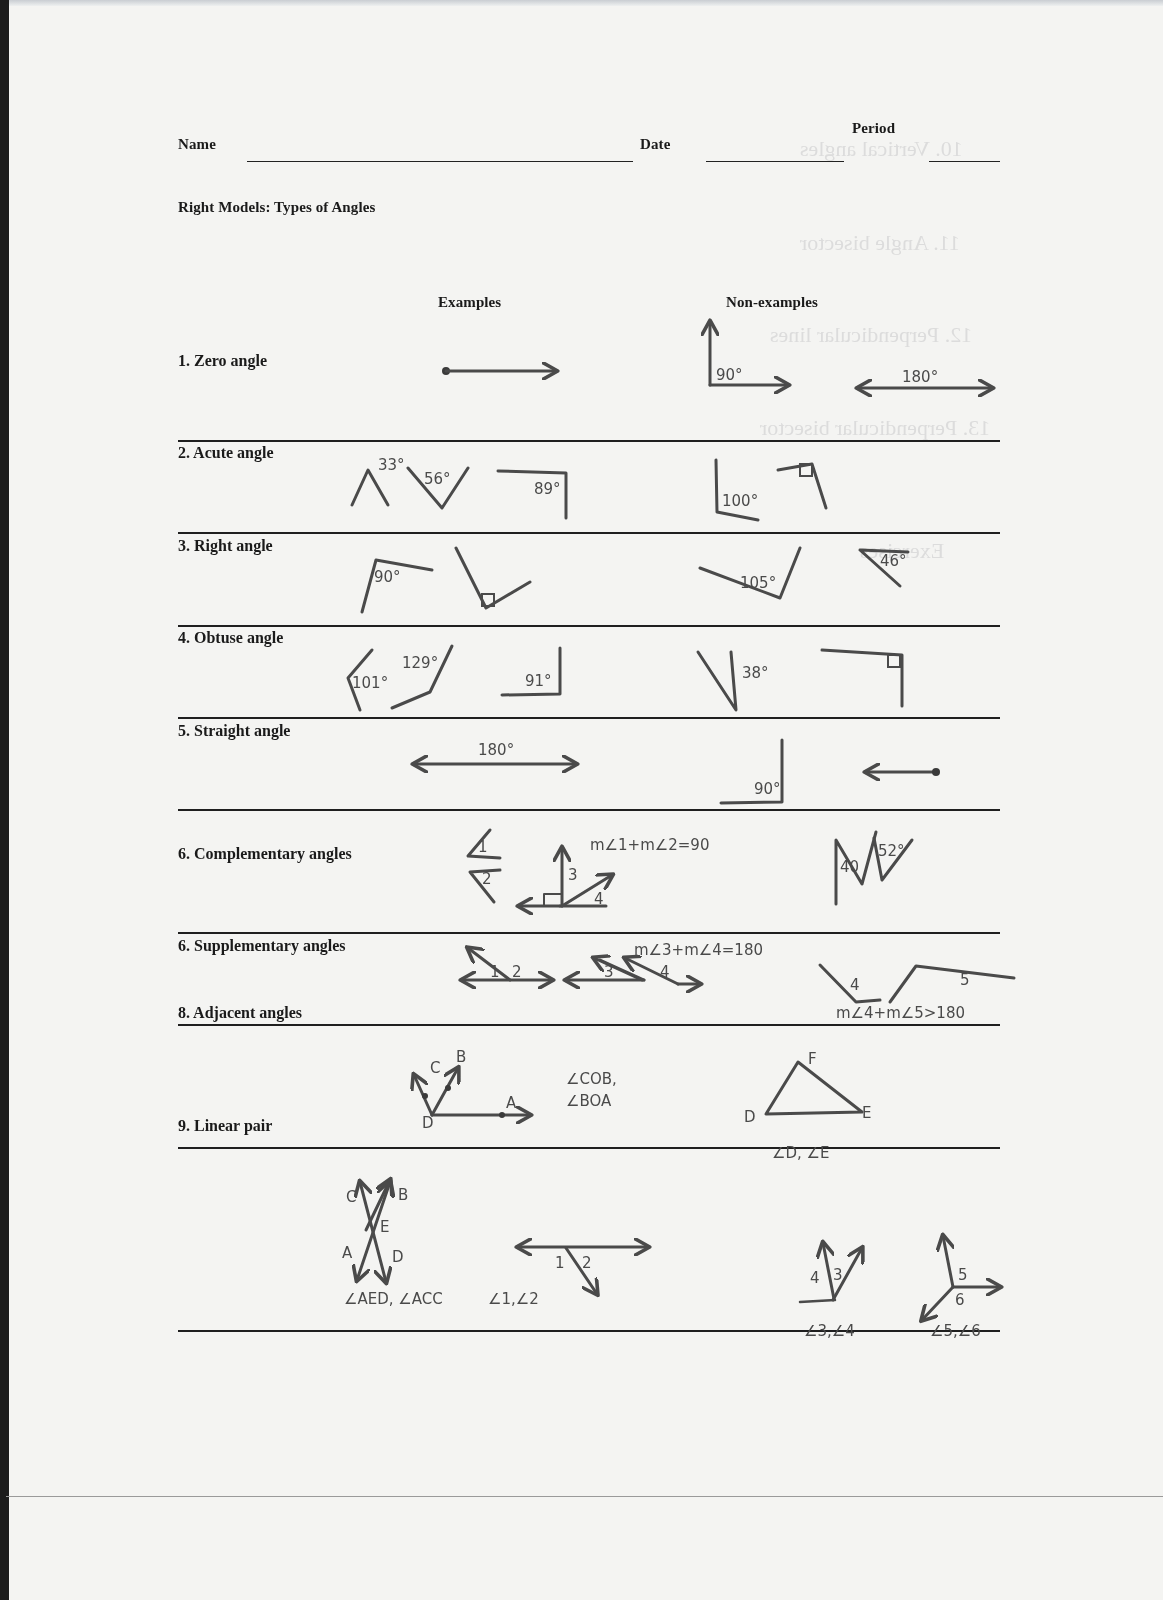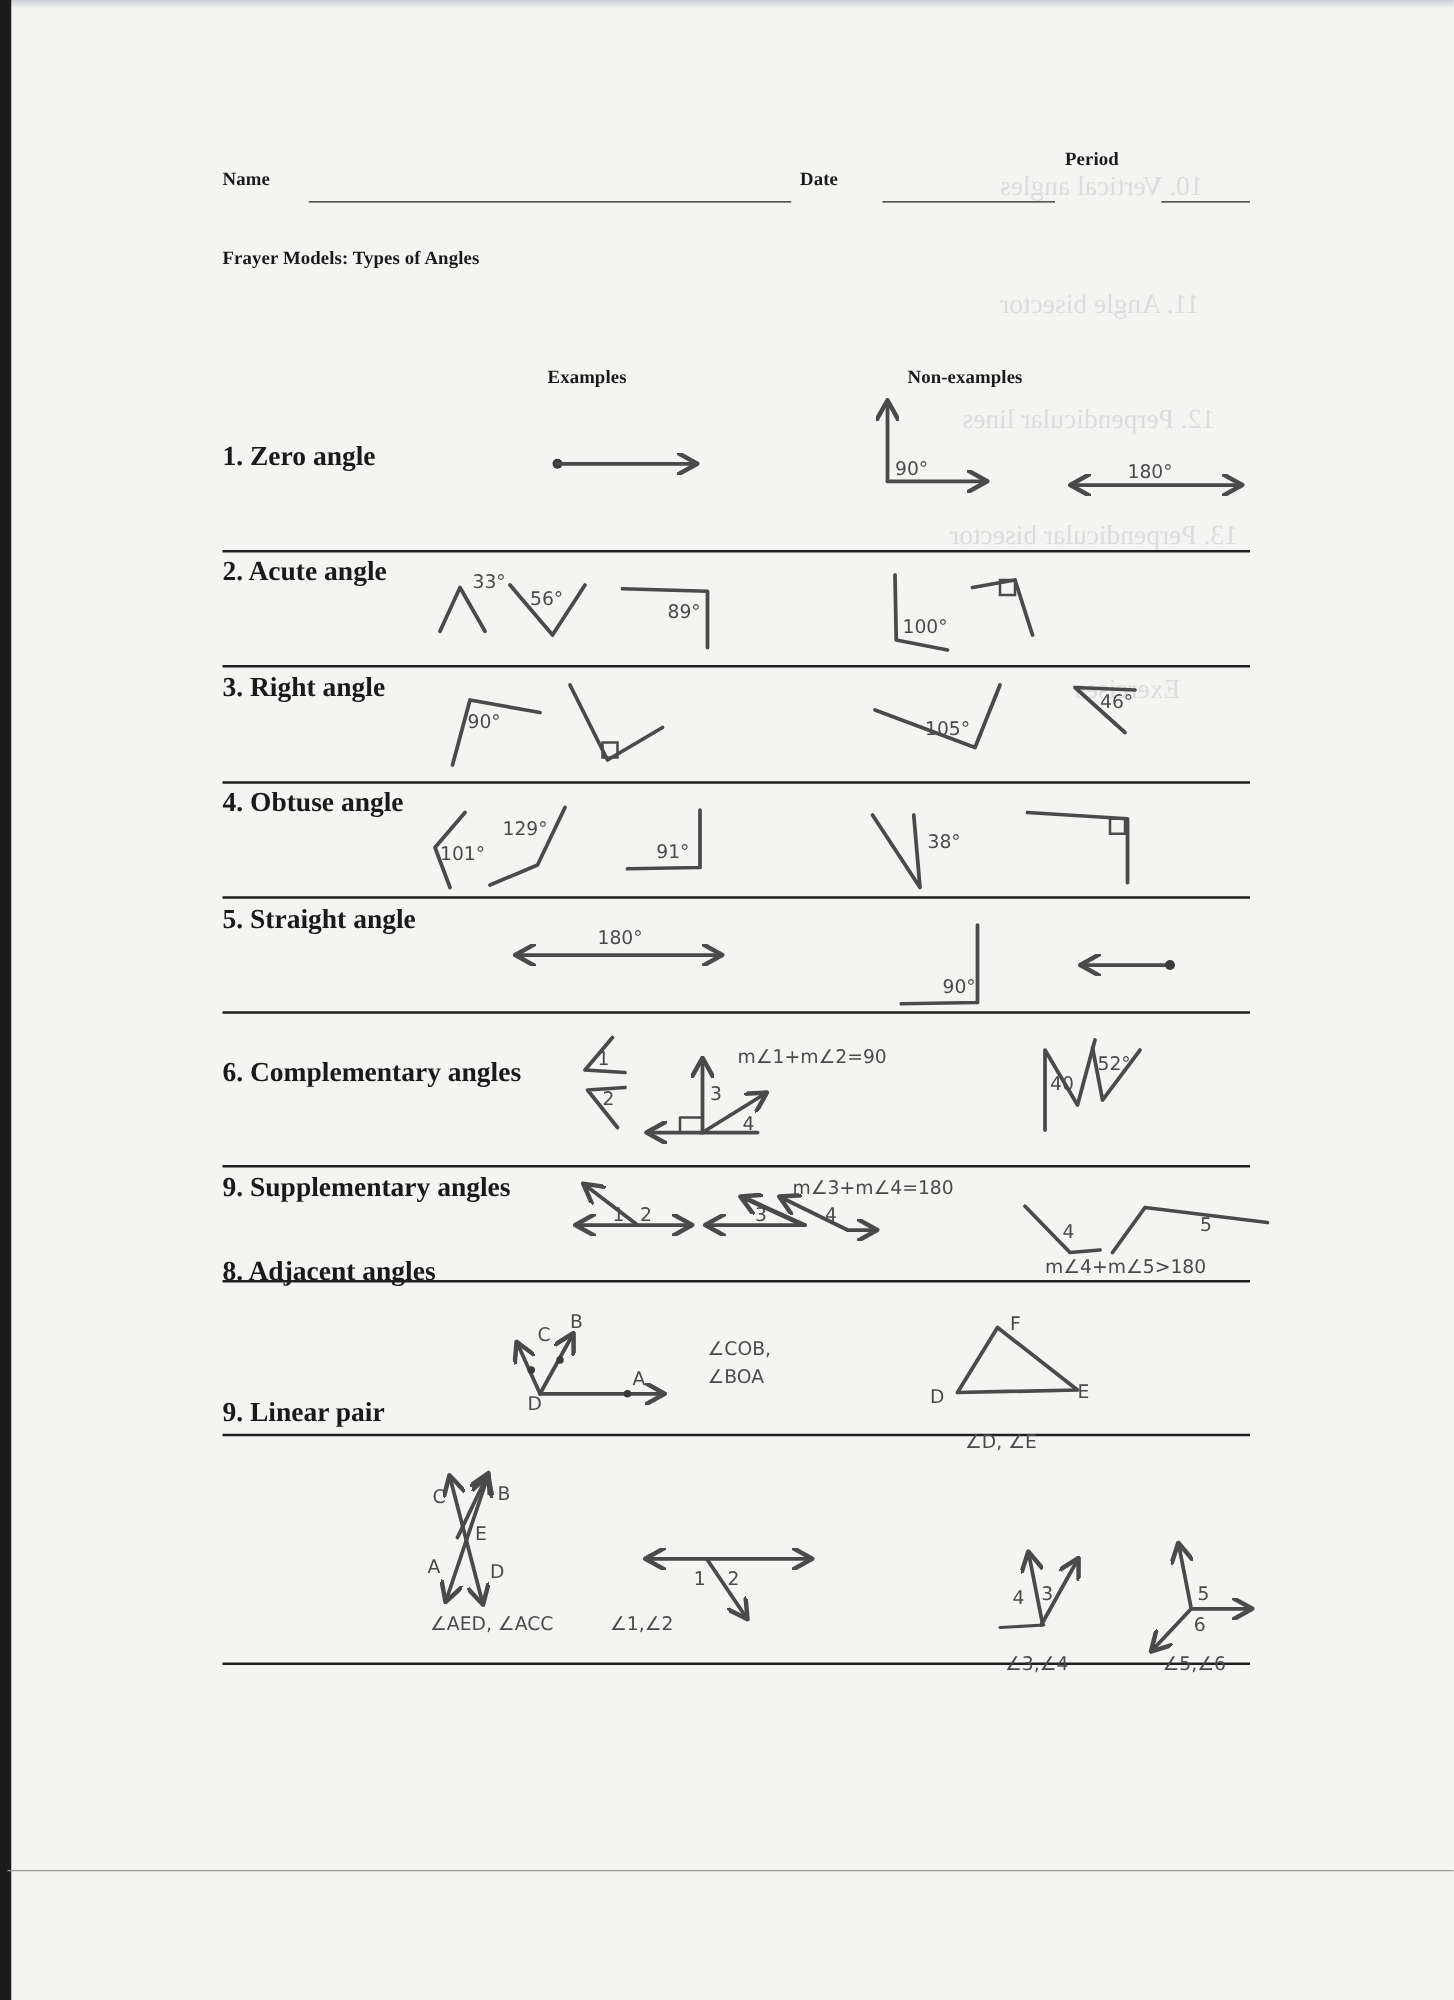--- a/index.html
+++ b/index.html
@@ -9,21 +9,21 @@
   .fold-line{position:absolute;left:6px;top:1496px;width:1157px;height:1px;background:#9a9a9a;}
   .page{position:absolute;left:0;top:0;width:1163px;height:1600px;}
   .txt{position:absolute;font-weight:bold;font-size:15px;white-space:nowrap;letter-spacing:0.1px;}
   .hdr-name{left:178px;top:136px;}
   .blank{position:absolute;height:1px;background:#222;}
   .title{left:178px;top:199px;}
   .instr{left:178px;top:262px;}
   .col{top:294px;}
   .col-ex{left:438px;}
   .col-non{left:726px;}
-  .row-label{position:absolute;left:178px;font-weight:bold;font-size:22px;white-space:nowrap;}
+  .row-label{position:absolute;left:178px;font-weight:bold;font-size:16px;white-space:nowrap;}
   .rule{position:absolute;left:178px;width:822px;height:2px;background:#1f1f1f;}
   svg.draw{position:absolute;left:0;top:0;width:1163px;height:1600px;pointer-events:none;}
   svg.draw path, svg.draw line, svg.draw polyline{stroke:#4a4a4a;stroke-width:3;fill:none;stroke-linecap:round;stroke-linejoin:round;}
   svg.draw text{font-family:"DejaVu Sans",sans-serif;fill:#4a4a4a;font-size:15px;}
   .ghost{position:absolute;font-size:22px;color:#dcdcdc;transform:scaleX(-1);white-space:nowrap;font-weight:normal;}
 </style>
 </head>
 <body>
 
 <div class="page">
@@ -36,31 +36,31 @@
   <div class="ghost" style="left:760px;top:415px;">13. Perpendicular bisector</div>
   <div class="ghost" style="left:860px;top:538px;">Exercises</div>
 
   <div class="txt hdr-name">Name</div>
   <div class="blank" style="left:247px;top:161px;width:386px;"></div>
   <div class="txt" style="left:640px;top:136px;">Date</div>
   <div class="blank" style="left:706px;top:161px;width:138px;"></div>
   <div class="txt" style="left:852px;top:120px;">Period</div>
   <div class="blank" style="left:929px;top:161px;width:71px;"></div>
 
-  <div class="txt title">Frayer Models: Types of Angles</div>
+  <div class="txt title">Right Models: Types of Angles</div>
   <div class="txt col col-ex">Examples</div>
   <div class="txt col col-non">Non-examples</div>
 
   <div class="row-label" style="top:352px;">1. Zero angle</div>
   <div class="row-label" style="top:444px;">2. Acute angle</div>
   <div class="row-label" style="top:537px;text-align:right;">3. Right angle</div>
   <div class="row-label" style="top:629px;text-align:right;">4. Obtuse angle</div>
   <div class="row-label" style="top:722px;">5. Straight angle</div>
   <div class="row-label" style="top:845px;">6. Complementary angles</div>
-  <div class="row-label" style="top:937px;">9. Supplementary angles</div>
+  <div class="row-label" style="top:937px;">6. Supplementary angles</div>
   <div class="row-label" style="top:1004px;">8. Adjacent angles</div>
   <div class="row-label" style="top:1117px;">9. Linear pair</div>
 
   <div class="rule" style="top:440px;"></div>
   <div class="rule" style="top:532px;"></div>
   <div class="rule" style="top:625px;"></div>
   <div class="rule" style="top:717px;"></div>
   <div class="rule" style="top:809px;"></div>
   <div class="rule" style="top:932px;"></div>
   <div class="rule" style="top:1024px;"></div>

